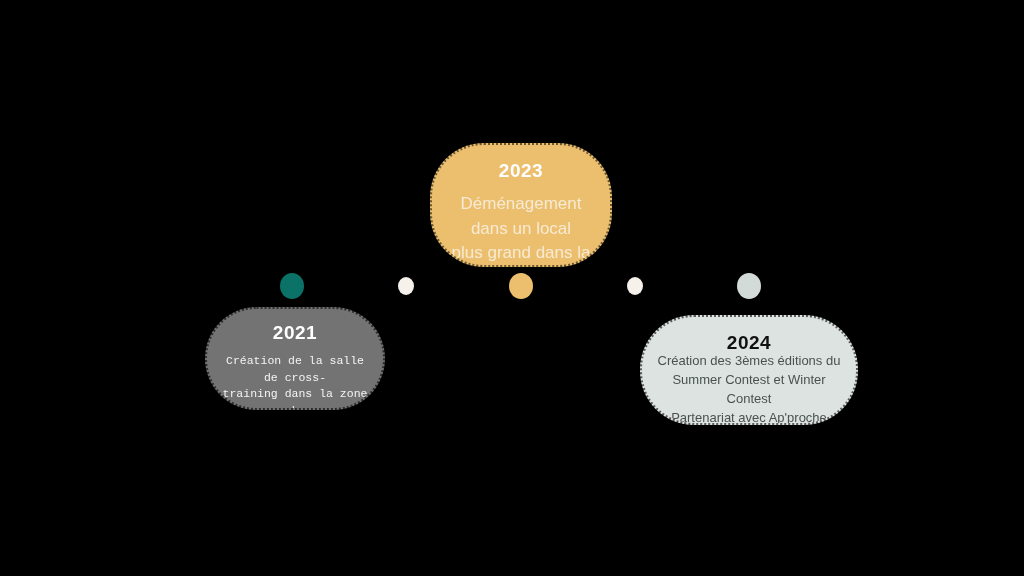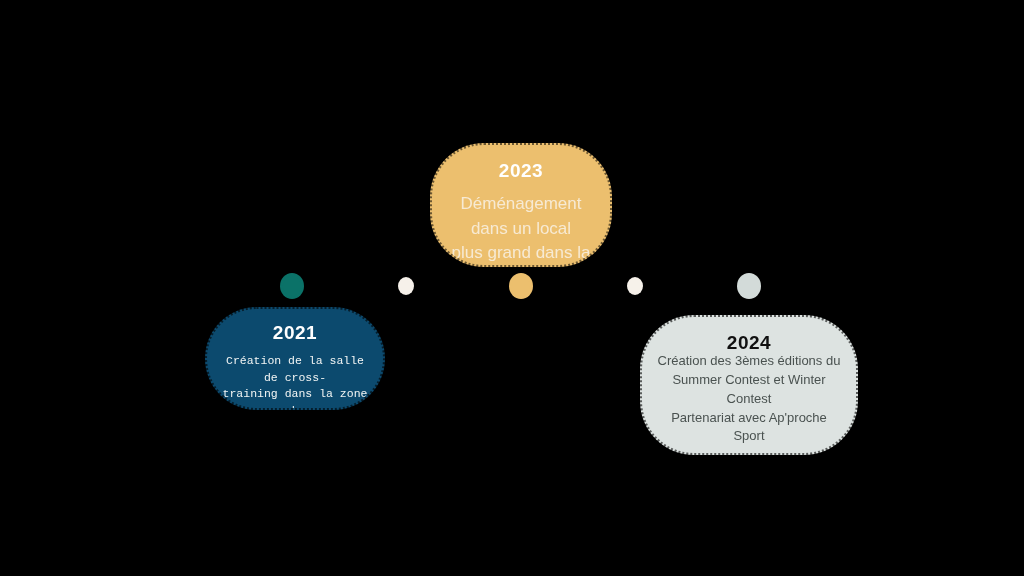--- a/index.html
+++ b/index.html
@@ -65,21 +65,21 @@
     line-height: 1.45;
     white-space: pre-line;
   }
 
   
   #card-2021 {
     left: 205px;
     top: 307px;
     width: 180px;
     height: 103px;
-    background: #0c4a6e;
+    background: #737373;
     border-color: rgba(0,0,0,0.6);
     border-radius: 52px 52px 52px 52px;
     padding-top: 14px;
   }
   #card-2021 .card-title {
     color: #ffffff;
     font-size: 19px;
   }
   #card-2021 .card-body {
     color: #f2f5f4;
@@ -109,21 +109,21 @@
     font-size: 17px;
     margin-top: 12px;
     padding: 0 14px;
   }
 
   
   #card-2024 {
     left: 640px;
     top: 315px;
     width: 218px;
-    height: 140px;
+    height: 110px;
     background: #dde3e1;
     border-color: rgba(0,0,0,0.6);
     border-radius: 54px;
     padding-top: 16px;
   }
   #card-2024 .card-title {
     color: #111111;
     font-size: 19px;
   }
   #card-2024 .card-body {

